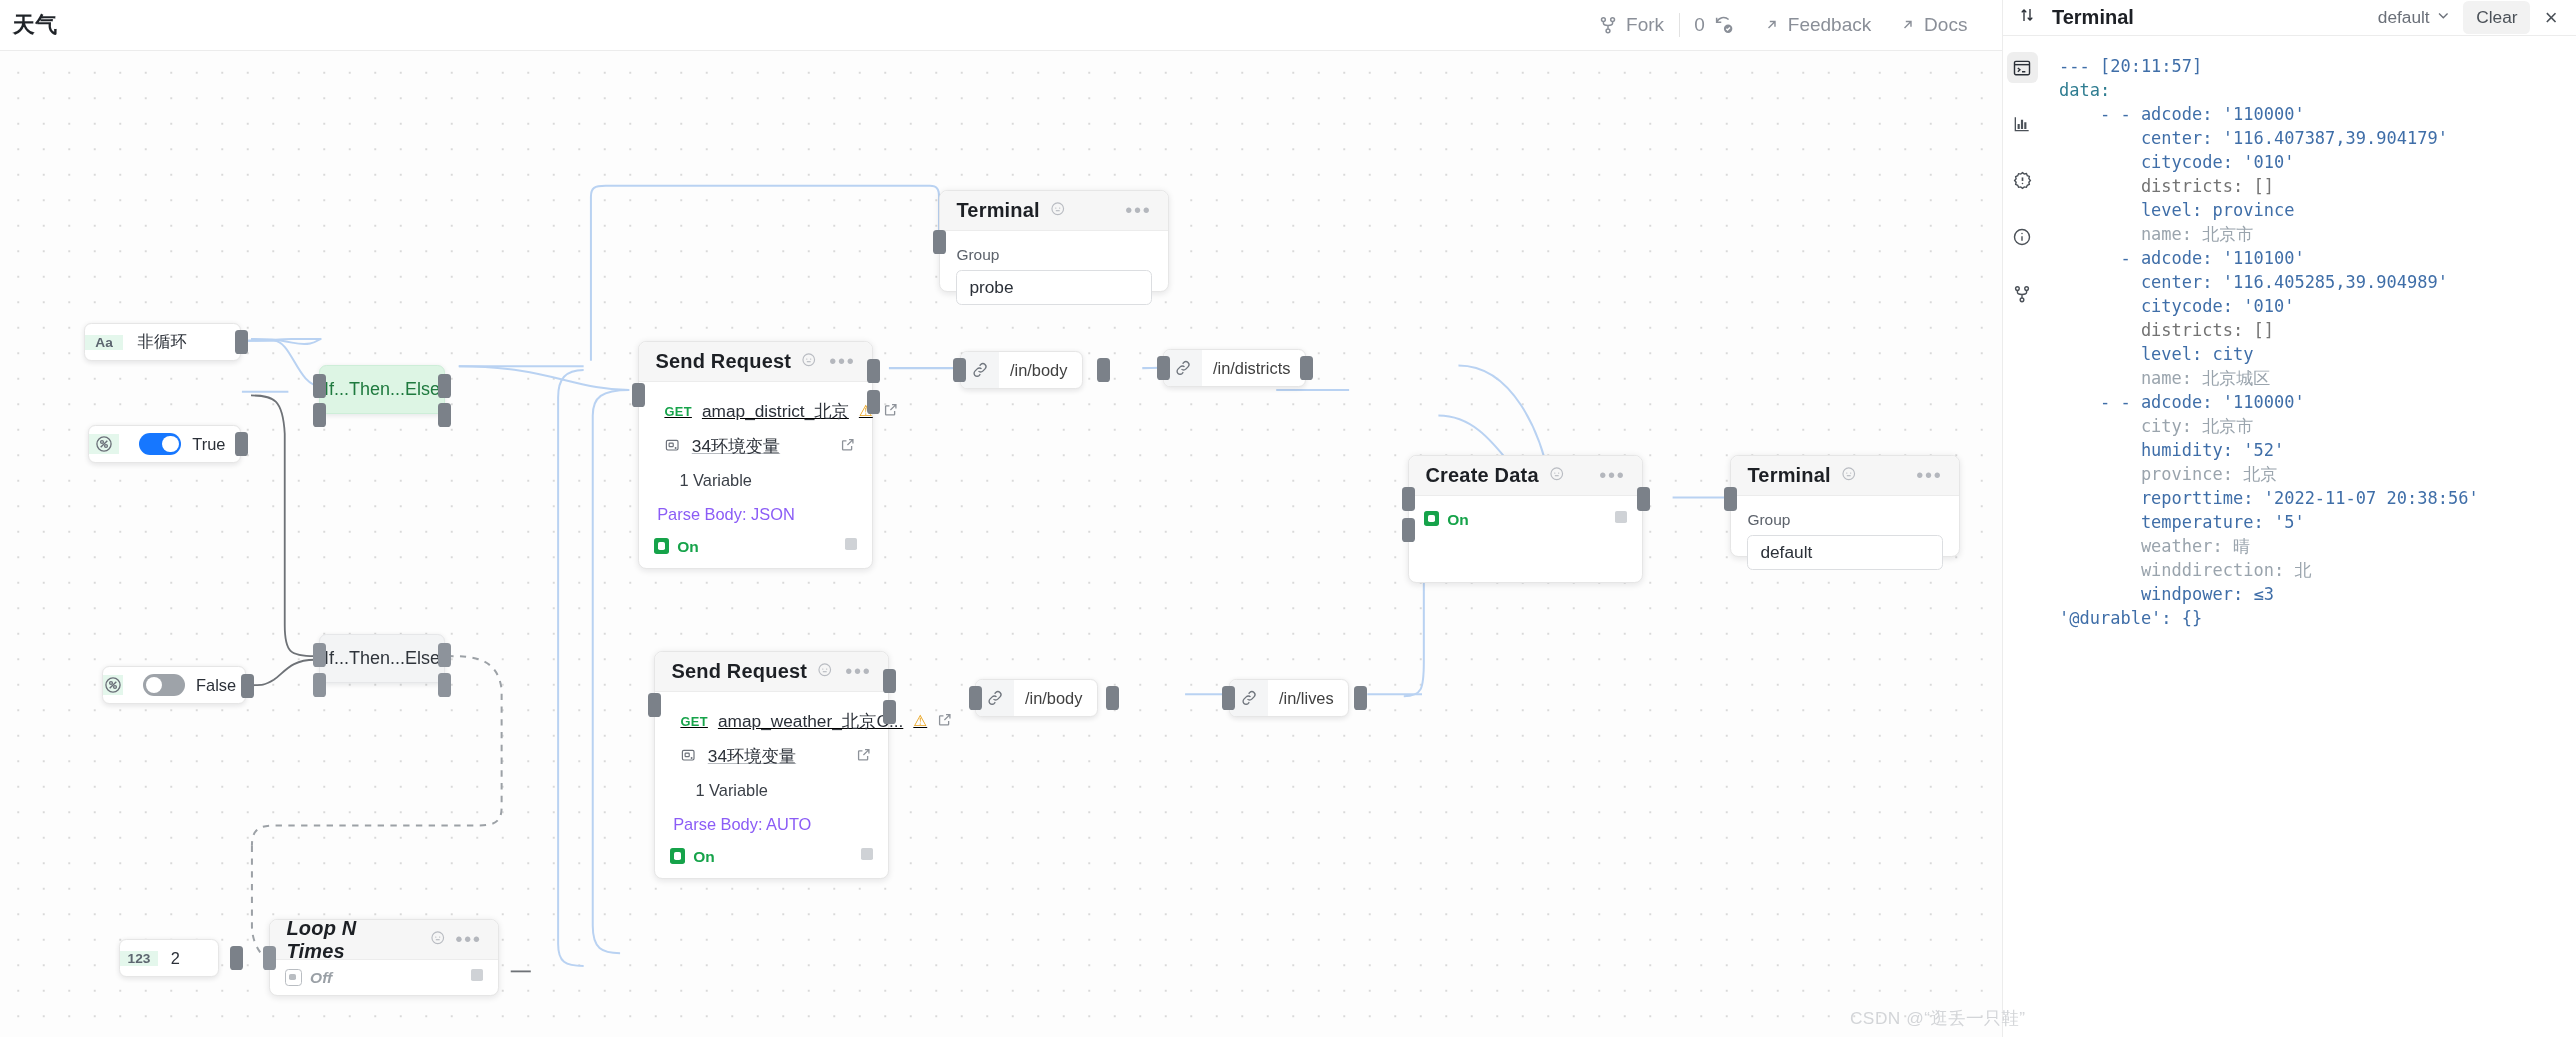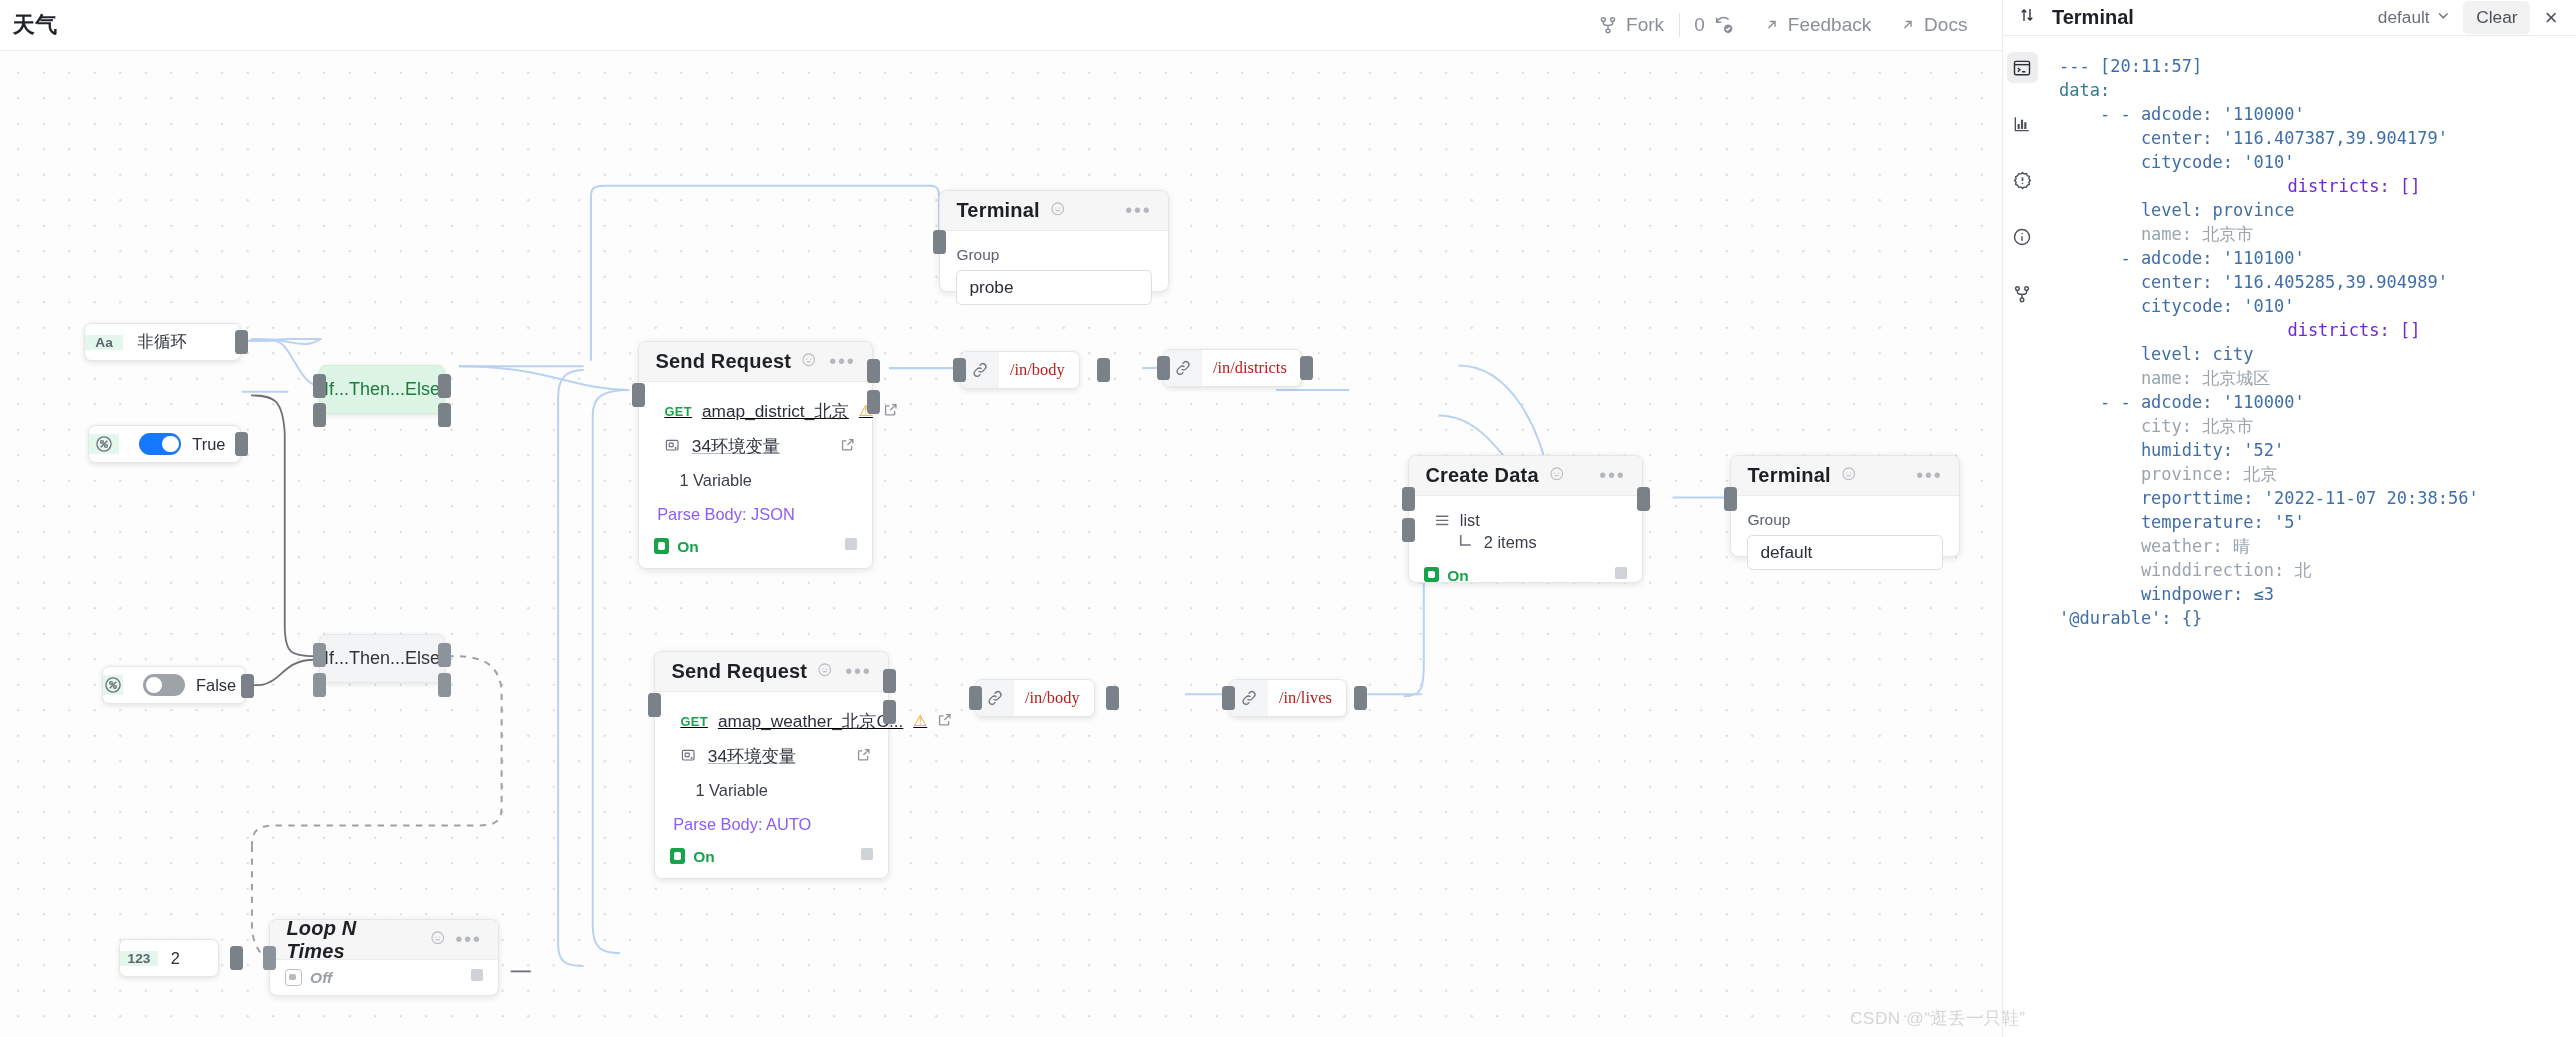--- a/index.html
+++ b/index.html
@@ -119,21 +119,21 @@
   .ite.green { background: #ddf5e4; color: #1f7a3f; border: 0.9px solid #cdeed8; }
   .ite.grey { background: #f3f4f5; color: #2f343b; border: 0.9px solid #e6e7e9; }
 
   
   .chip {
     position: absolute; display: flex; align-items: stretch; height: 38px;
     background: #fff; border: 0.9px solid #e6e6e6; border-radius: 7.3px;
     box-shadow: 0 1.8px 5.5px rgba(15,20,30,.10); overflow: hidden;
   }
   .chip-badge { width: 38px; background: #f4f5f6; display:flex; align-items:center; justify-content:center; color:#70767e; }
-  .chip-text { display: flex; align-items: center; padding: 0 14.6px 0 11px; font-size: 16.4px; color: #b91c1c; white-space: nowrap; font-family: Liberation Serif, serif; }
+  .chip-text { display: flex; align-items: center; padding: 0 14.6px 0 11px; font-size: 16.4px; color: #404040; white-space: nowrap; }
 
   
   .port { position: absolute; width: 12.8px; height: 24px; background: #7b8189; border-radius: 3.6px; }
   .port.light { background: #8d939b; }
 
   
   .rpanel { position: absolute; left: 2002px; top: 0; width: 574px; height: 1037px; background: #fff; border-left: 0.9px solid #ececec; }
   .rpanel-head { height: 36px; display: flex; align-items: center; padding: 0 12.8px 0 14.6px; border-bottom: 0.9px solid #ececec; }
   .rp-sort { color: #2b3038; font-size: 18px; margin-right: 16.4px; cursor: pointer; }
   .rp-title { font-size: 20px; font-weight: 700; color: #1d2025; }
@@ -150,21 +150,21 @@
     position: absolute; left: 38px; top: 36px; right: 0; bottom: 0;
     font-family: "DejaVu Sans Mono", monospace;
     font-size: 17px; line-height: 24px;
     padding: 18px 9px 9px 18px; white-space: pre; overflow: hidden;
     color: #2f6f7e;
   }
   .tk-key { color: #2f7d91; }
   .tk-str { color: #3f6ea8; }
   .tk-plain { color: #3f6ea8; }
   .tk-cjk { color: #9aa4ad; }
-  .tk-brk { color: #6d28d9; text-align: center; }
+  .tk-brk { color: #737373; }
   .tk-time { color: #3f6ea8; }
 
   .watermark {
     position: absolute; right: 16.4px; bottom: 7.3px;
     font-size: 17.3px; color: #d3d5d8; letter-spacing: 0.5px;
   }
 </style>
 </head>
 <body>
 
@@ -521,38 +521,20 @@
         <span class="head-dots-icon">
           <svg width="15.5" height="15.5" viewBox="0 0 24 24" fill="none" stroke="#b9bcc2" stroke-width="1.8">
             <circle cx="12" cy="12" r="9"></circle>
               <circle cx="9" cy="11" r="1.1" fill="#b9bcc2" stroke="none"></circle>
               <circle cx="15" cy="11" r="1.1" fill="#b9bcc2" stroke="none"></circle>
               <path d="M9 15h6"></path>
           </svg>
         </span>
         <span class="node-menu">•••</span>
       </div>
-      <div class="node-body">
-        <div class="cd-row">
-          <span>
-            <svg width="16.4" height="12.8" viewBox="0 0 24 18" fill="none" stroke="#6b7079" stroke-width="2">
-                <path d="M3 3h18M3 9h18M3 15h18"></path>
-              </svg>
-          </span>
-          <span>list</span>
-        </div>
-        <div class="cd-sub">
-          <span>
-            <svg width="16.4" height="14.6" viewBox="0 0 18 16" fill="none" stroke="#6b7079" stroke-width="1.7">
-                <path d="M3 1v11h11"></path>
-              </svg>
-          </span>
-          <span>2 items</span>
-        </div>
-      </div>
       <div class="node-foot on" style="margin-top:5.5px;">
         <span class="sq-on"></span>
         <span class="onoff-label">On</span>
         <span class="foot-grip"></span>
       </div>
     </div>
     <div class="port" style="left:1402px; top:436px;"></div>
     <div class="port" style="left:1402px; top:467px;"></div>
     <div class="port" style="left:1637px; top:436px;"></div>
 

